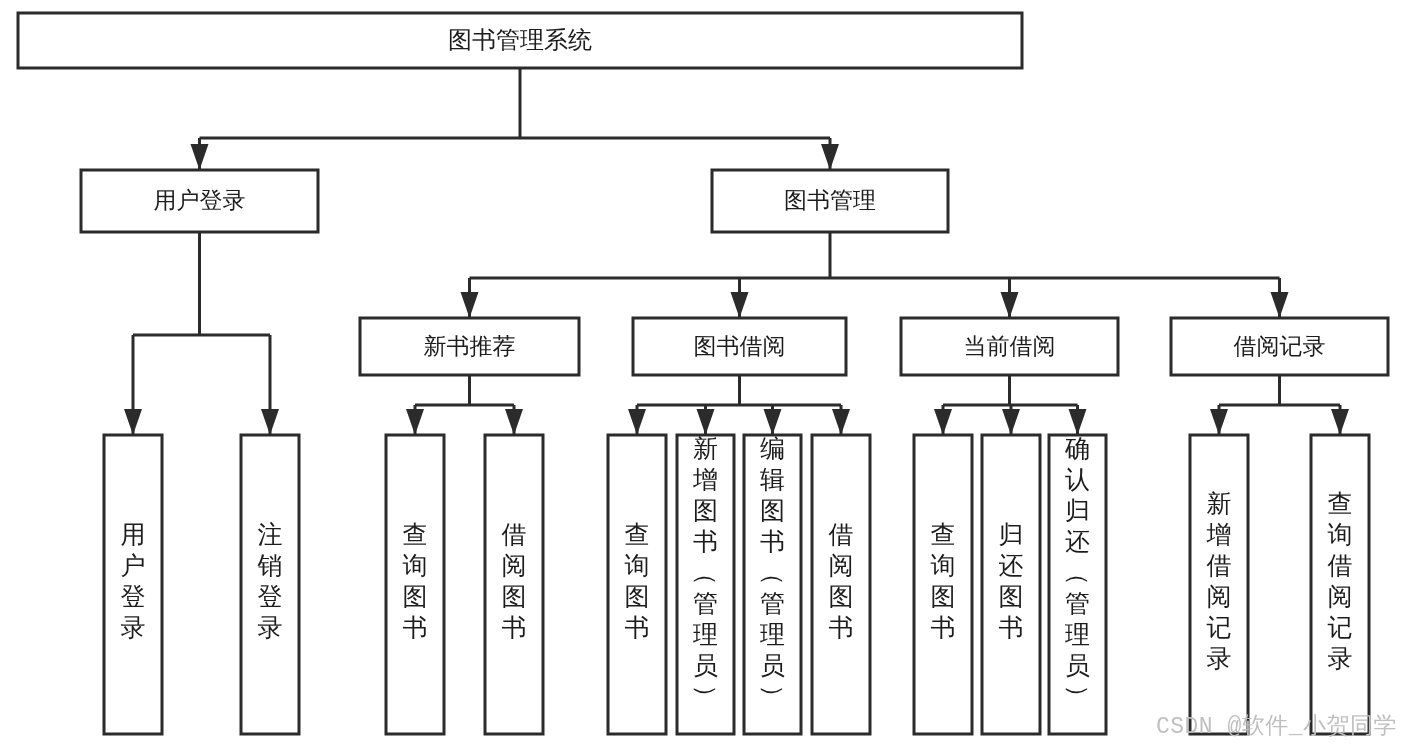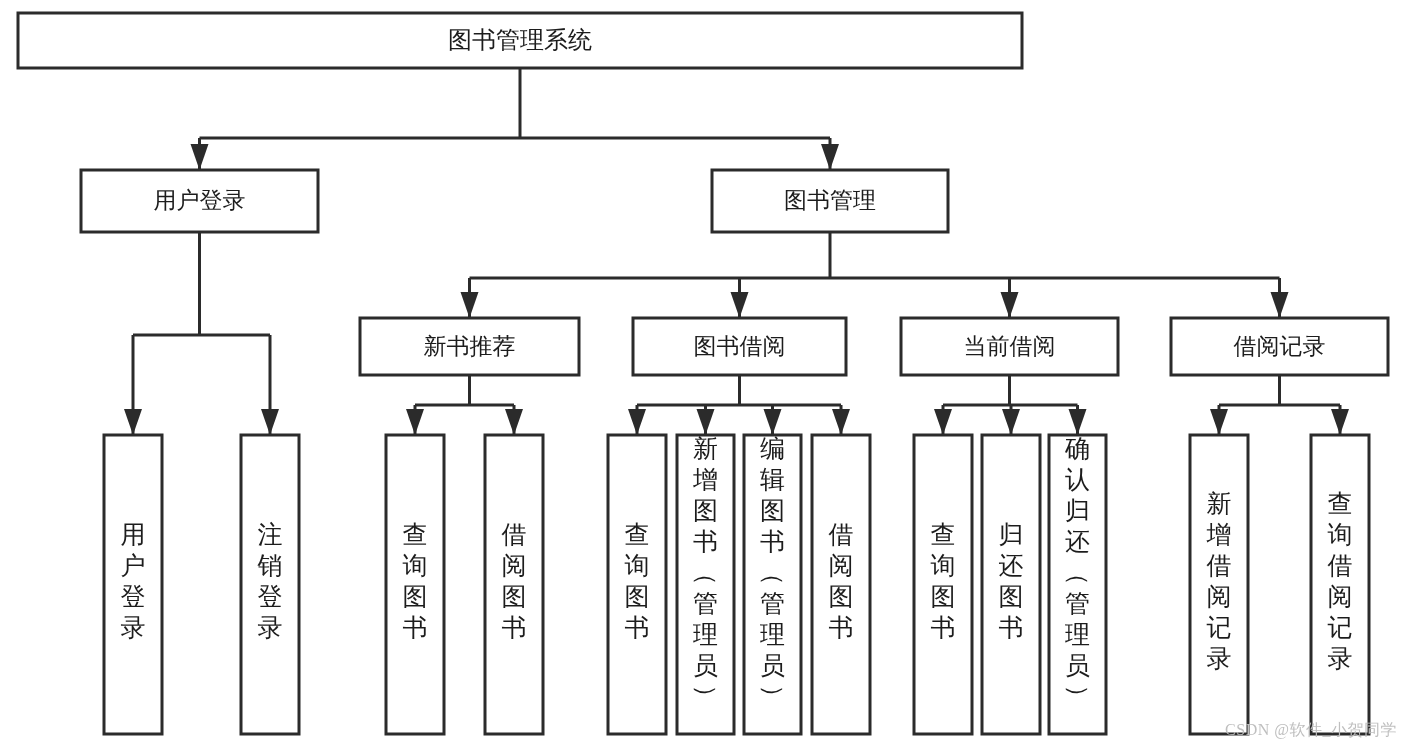--- a/index.html
+++ b/index.html
@@ -59,22 +59,22 @@
   .vchar {
     font-family: "Liberation Sans", "DejaVu Sans", sans-serif;
     font-size: 25px;
     fill: #1c1c1c;
     text-anchor: middle;
   }
   .watermark {
     position: absolute;
     right: 8px;
     bottom: 6px;
-    font-family: Liberation Serif, serif;
-    font-size: 16px;
+    font-family: Liberation Mono, monospace;
+    font-size: 23px;
     color: #bfbfbf;
     letter-spacing: 0.5px;
     white-space: nowrap;
     pointer-events: none;
   }
 </style>
 </head>
 <body>
 
 <div id="diagram-root">

